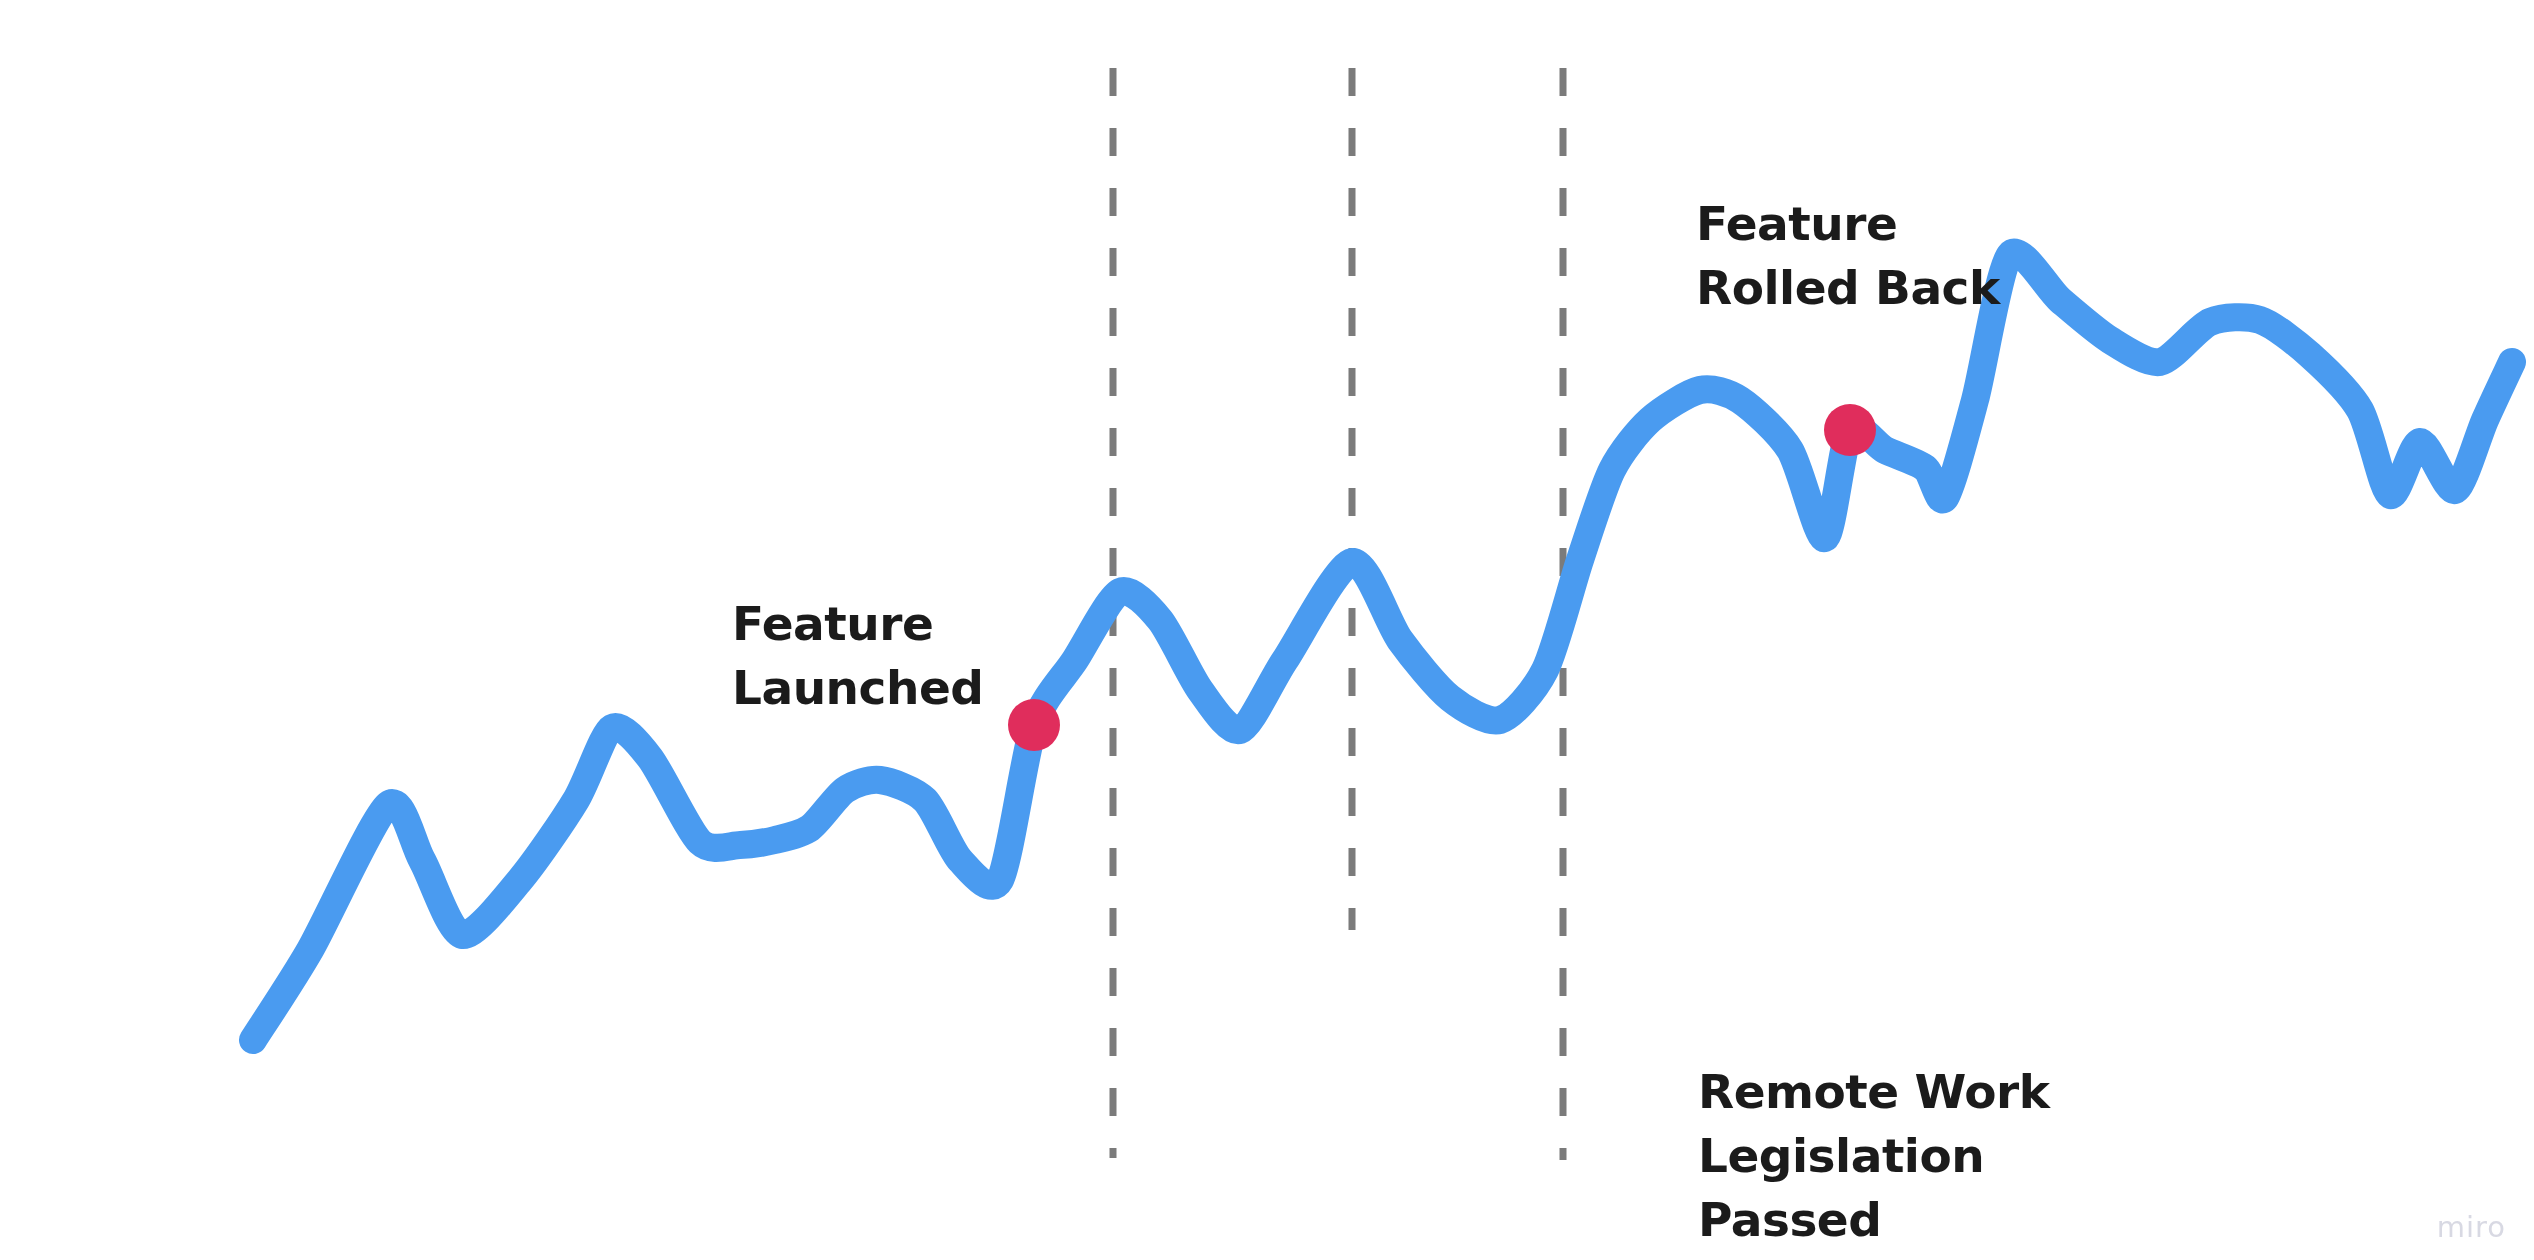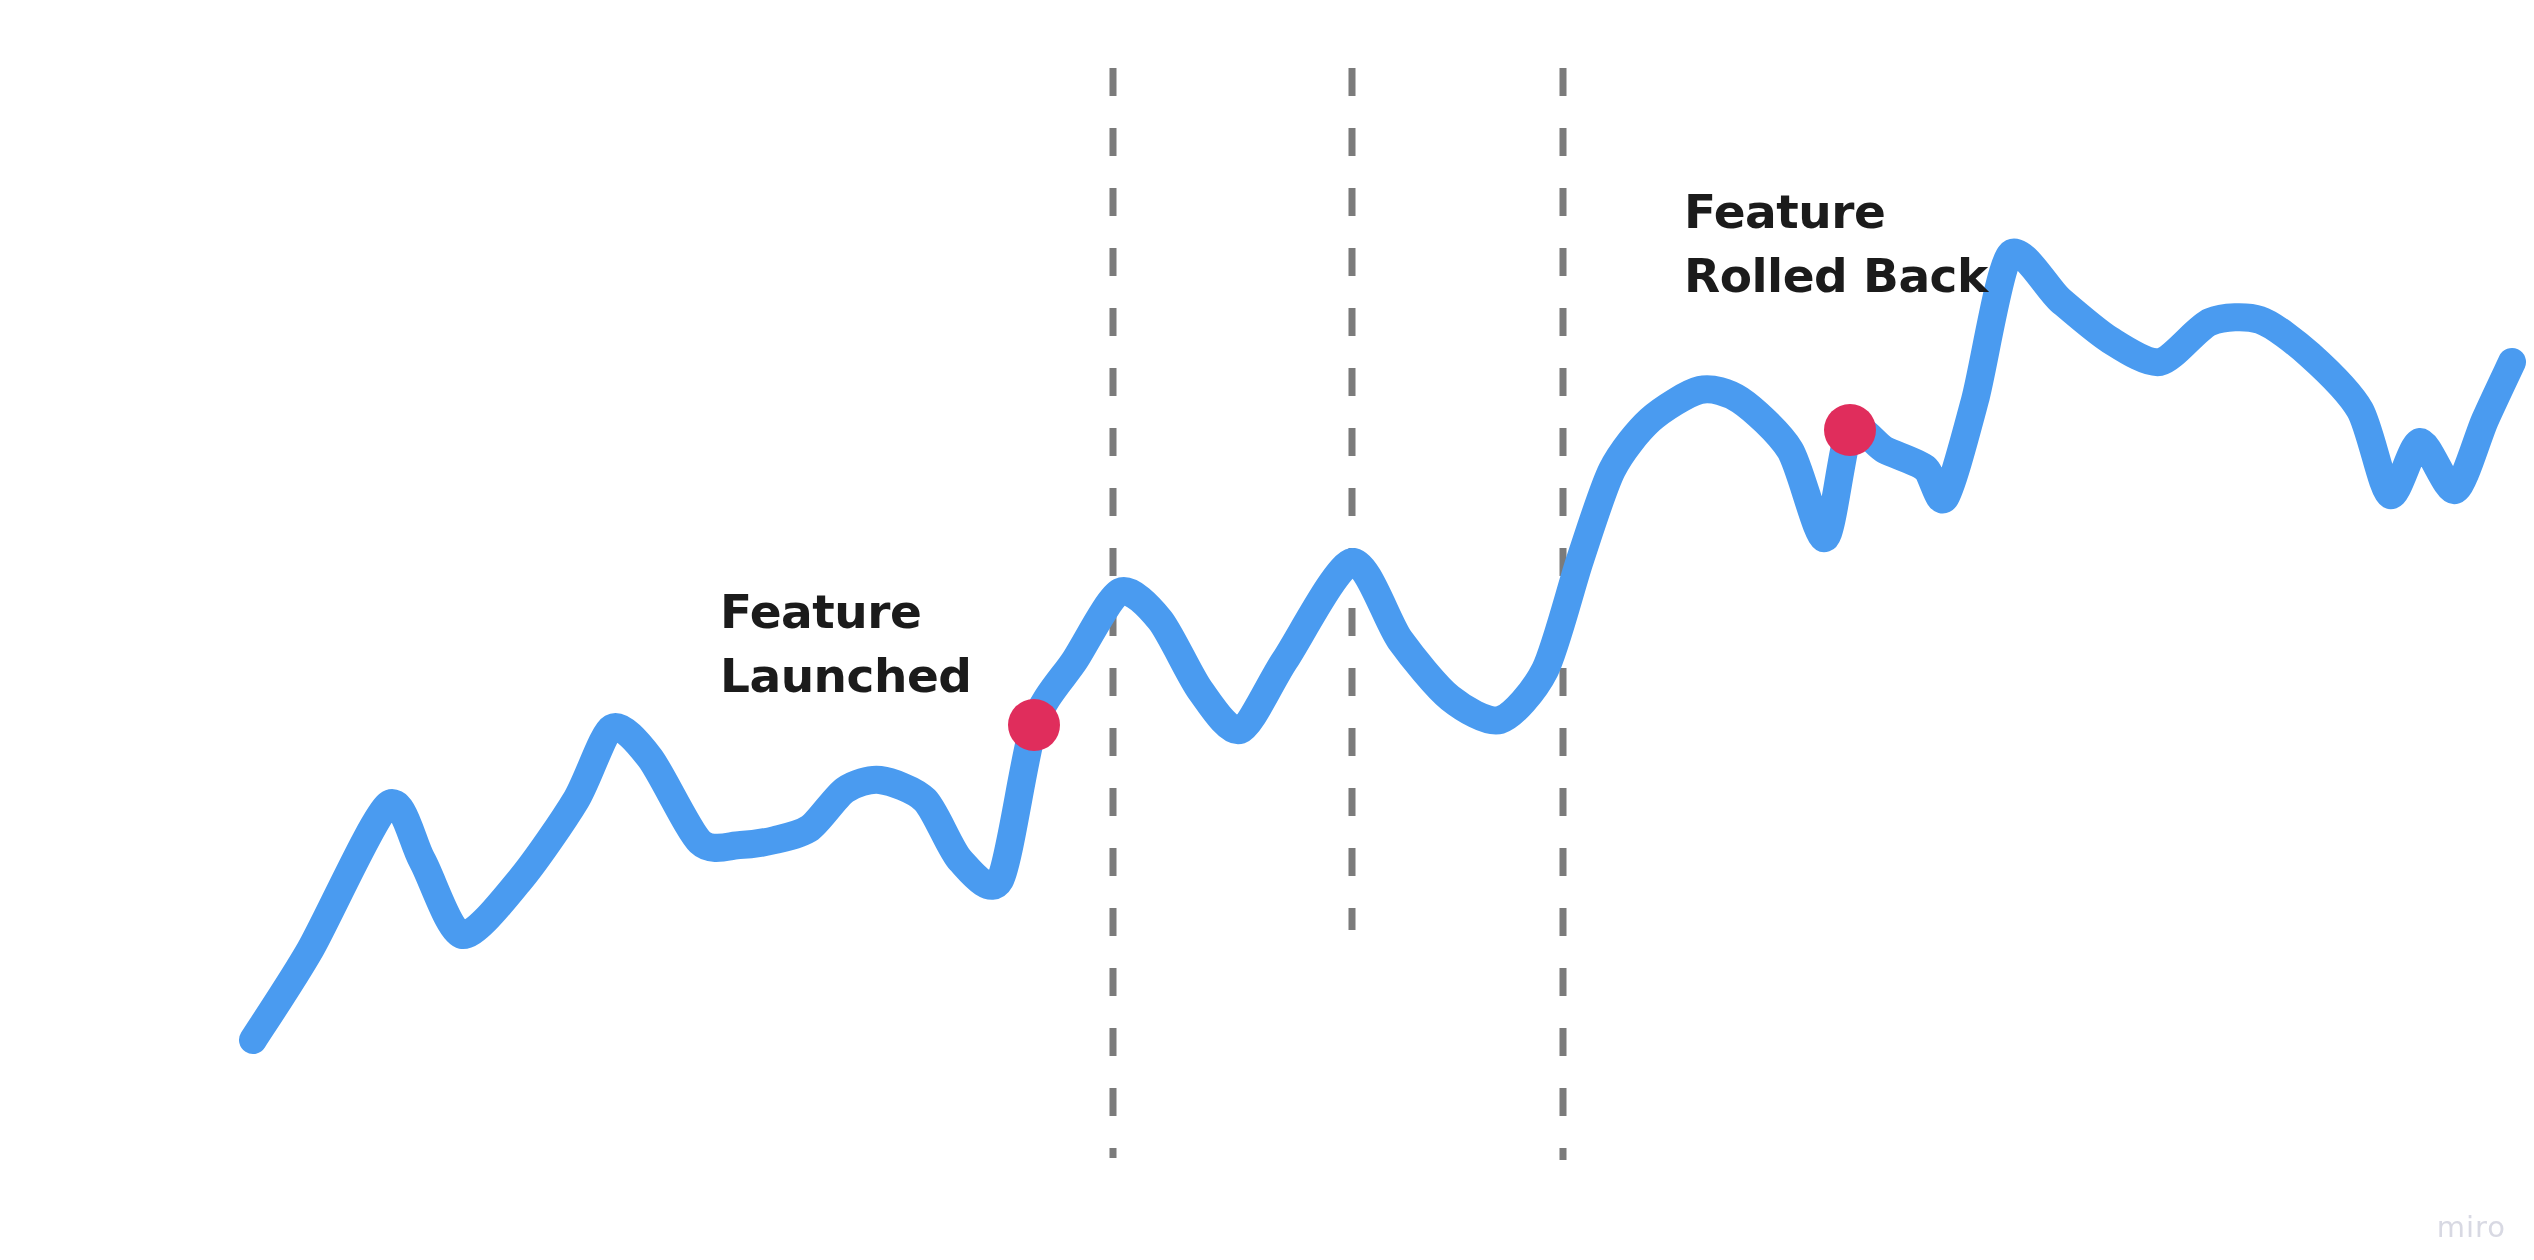--- a/index.html
+++ b/index.html
@@ -27,21 +27,21 @@
   }
   .annot {
     position: absolute;
     font-family: "DejaVu Sans", sans-serif;
     font-weight: 700;
     font-size: 47px;
     line-height: 64px;
     letter-spacing: -0.5px;
     color: #1b1b1b;
     white-space: pre-line;
-    margin: 0;
+    margin: 12px;
     -webkit-font-smoothing: antialiased;
   }
   #annot-feature-launched { left: 720px; top: 580px; }
   #annot-feature-rolled-back { left: 1684px; top: 180px; }
   #annot-winter-storm { left: 718px; top: 1048px; }
   #annot-interest-rates { left: 1222px; top: 1000px; }
   #annot-remote-work { left: 1686px; top: 1048px; }
   #watermark {
     position: absolute;
     right: 28px;
@@ -73,16 +73,19 @@
   </svg>
 
   <div class="annot" id="annot-feature-launched">Feature
 Launched</div>
 
   <div class="annot" id="annot-feature-rolled-back">Feature
 Rolled Back</div>
 
 
 
+  <div class="annot" id="annot-remote-work">Remote Work
+Legislation
+Passed</div>
 
   <div id="watermark">miro</div>
 
 </div>
 
 </body></html>

